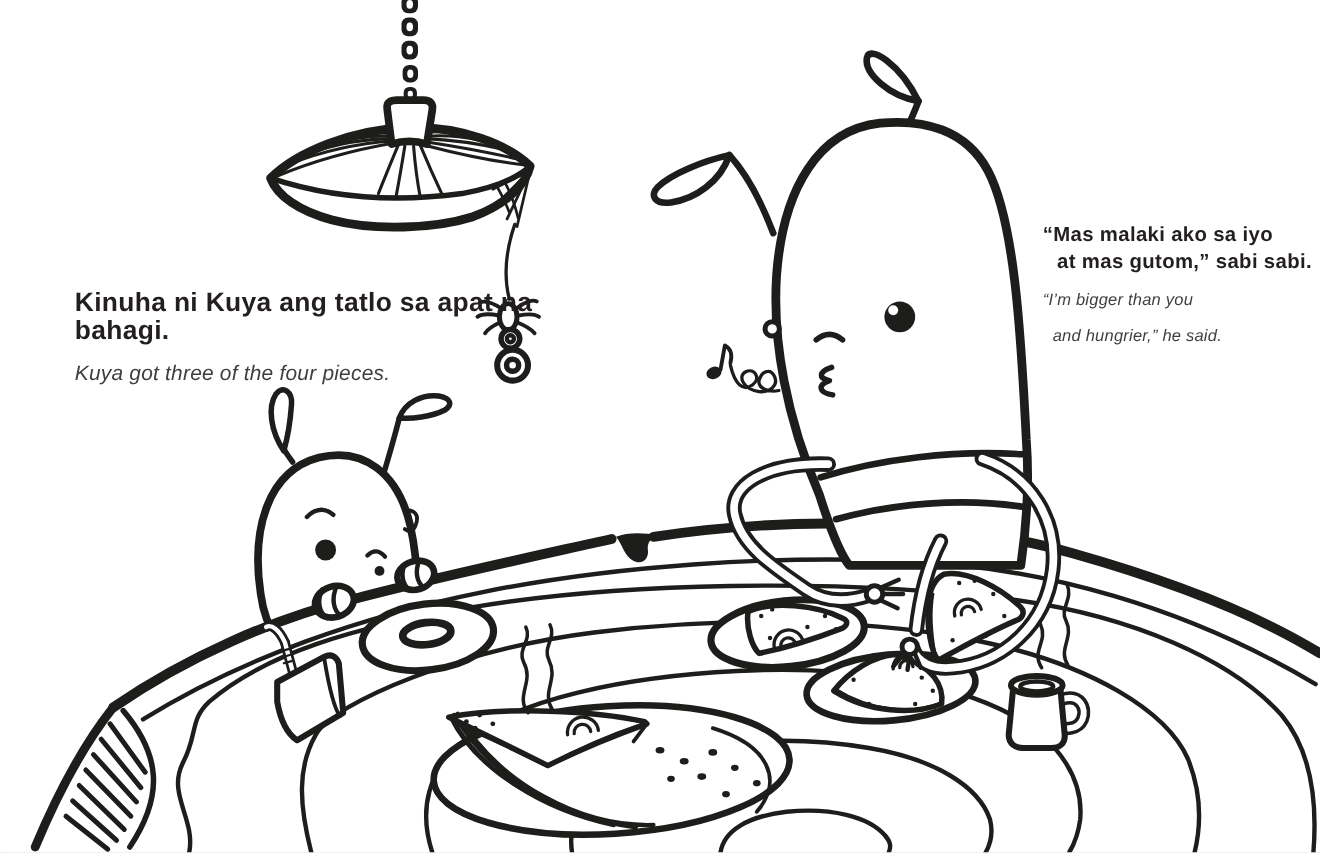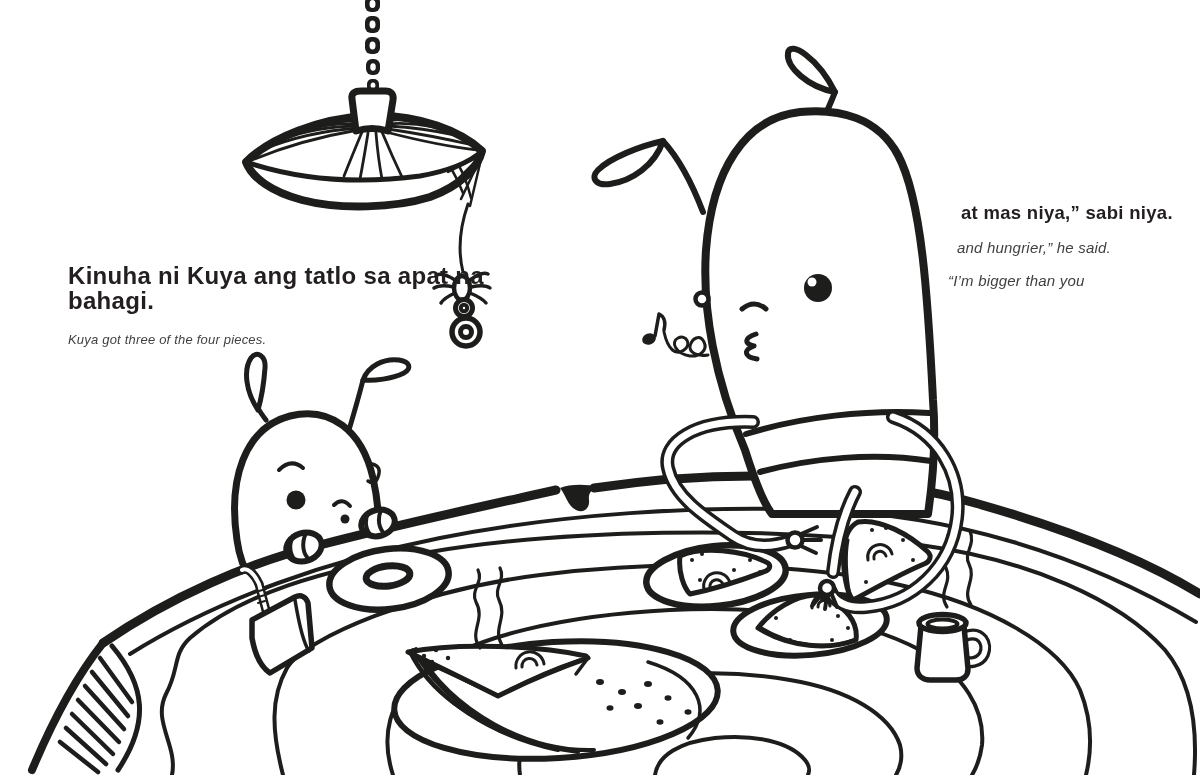--- a/index.html
+++ b/index.html
@@ -3,21 +3,21 @@
 <meta charset="utf-8">
 <style>
   html,body{margin:0;padding:0;background:#e8e8e8;}
   #page{
     position:relative;width:1200px;height:775px;background:#ffffff;
     overflow:hidden;font-family:"Liberation Sans",sans-serif;
   }
   #art{position:absolute;left:0;top:0;width:1200px;height:775px;}
   .caption{position:absolute;color:#231f20;}
   .cap-bold{font-weight:bold;font-size:24px;line-height:25px;letter-spacing:.3px;color:#231f20;}
-  .cap-italic{font-style:italic;font-size:13px;line-height:20px;letter-spacing:.2px;color:#3f3f3f;}
+  .cap-italic{font-style:italic;font-size:19px;line-height:20px;letter-spacing:.2px;color:#3f3f3f;}
   #caption-left{left:68px;top:263px;width:430px;}
   #caption-left .cap-italic{margin-top:17px;}
   #caption-right{left:948px;top:200px;width:250px;}
   #caption-right .cap-bold{font-size:18.5px;line-height:25px;}
   #caption-right .indent1{padding-left:13px;}
   #caption-right .cap-italic{margin-top:13px;font-size:15px;}
   #caption-right .indent2{padding-left:9px;}
   svg .ink{stroke:#1d1d1b;fill:none;stroke-linecap:round;stroke-linejoin:round;}
   svg .fillw{fill:#ffffff;}
   svg .fillk{fill:#1d1d1b;stroke:none;}
@@ -290,18 +290,19 @@
     </g>
   </g>
 </svg>
 
 <div id="caption-left" class="caption">
   <div class="cap-bold">Kinuha ni Kuya ang tatlo sa apat na bahagi.</div>
   <div class="cap-italic">Kuya got three of the four pieces.</div>
 </div>
 
 <div id="caption-right" class="caption">
-  <div class="cap-bold indent1">at mas niya,” sabi niya.</div>
+  <div class="cap-bold">“Mas malaki ako sa iyo</div>
+  <div class="cap-bold indent1">at mas gutom,” sabi sabi.</div>
+  <div class="cap-italic">“I’m bigger than you</div>
   <div class="cap-italic indent2">and hungrier,” he said.</div>
-  <div class="cap-italic">“I’m bigger than you</div>
 </div>
 
 </div>
 
 </body></html>

